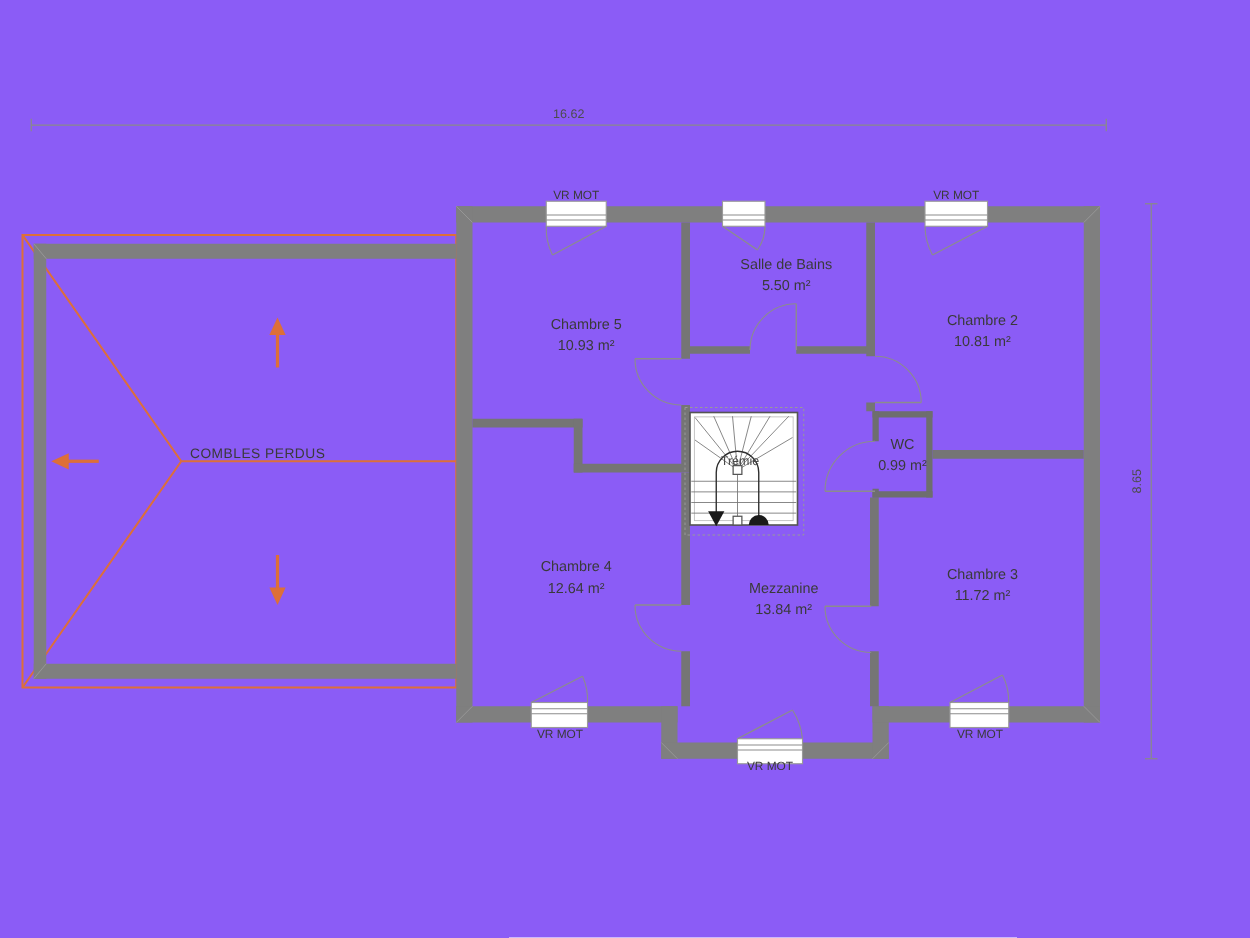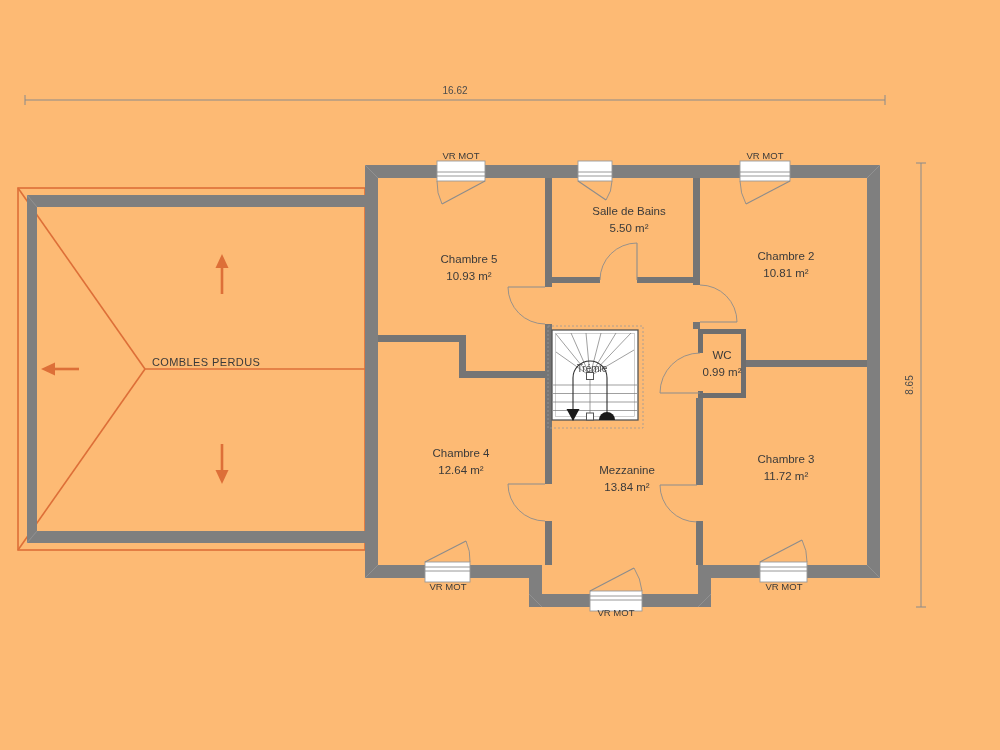--- a/index.html
+++ b/index.html
@@ -1,16 +1,16 @@
 <!DOCTYPE html>
 <html><head>
 <meta charset="utf-8">
 <style>
   html,body{margin:0;padding:0;background:#ffffff;}
-  .canvas{width:1000px;height:750px;position:relative;background:#fdba74;}
+  .canvas{width:1000px;height:750px;position:relative;background:#8b5cf6;}
   text{font-family:"Liberation Sans", sans-serif;fill:#3a3a3a;}
   .room-name{font-size:11.5px;text-anchor:middle;}
   .room-area{font-size:11.5px;text-anchor:middle;}
   .shutter{font-size:9.5px;text-anchor:middle;}
   .dim-text{font-size:10px;fill:#4c4c4c;text-anchor:middle;}
   .attic-text{font-size:11px;letter-spacing:.4px;}
   .stair-text{font-size:10px;text-anchor:middle;fill:#4a4a4a;}
   .wall-ext{fill:#7f7f7f;}
   .wall-int{fill:#757575;}
   .wall-wc{fill:#6e6e6e;}

